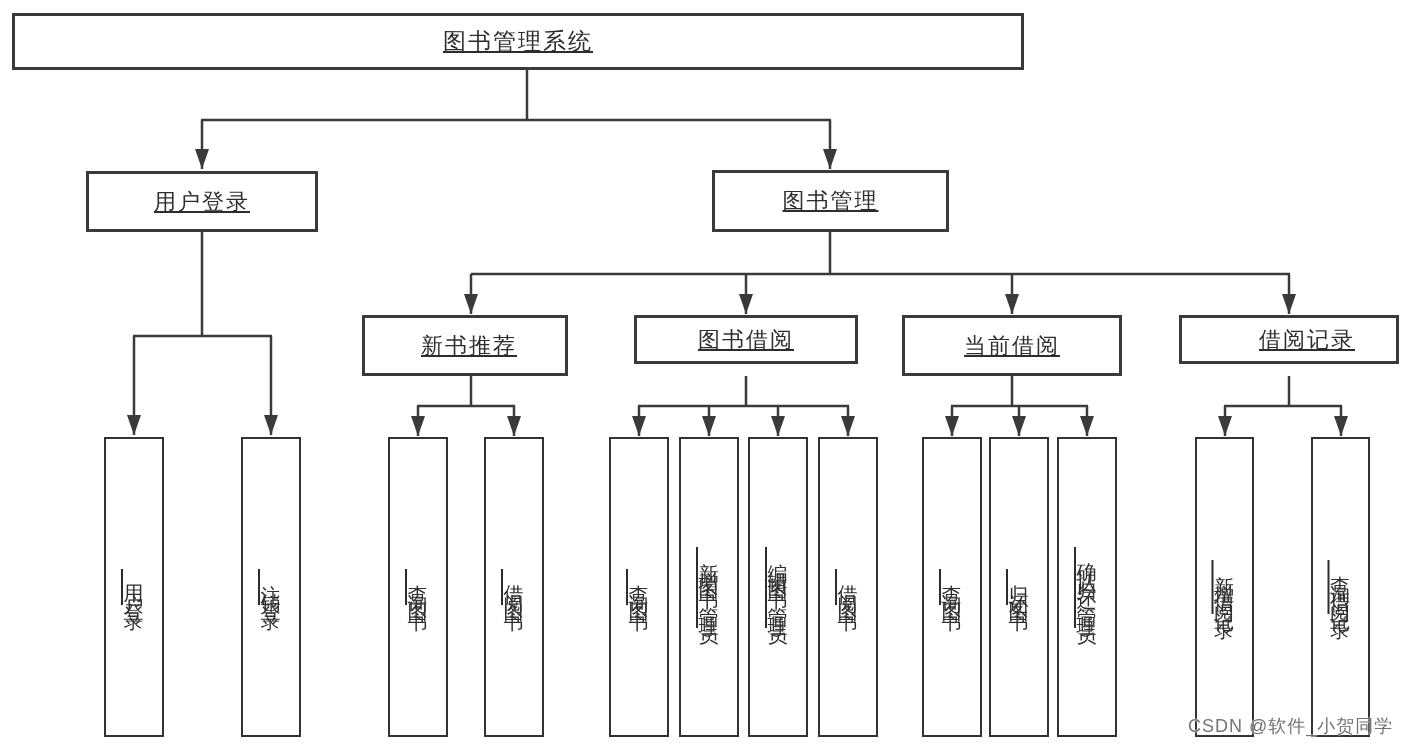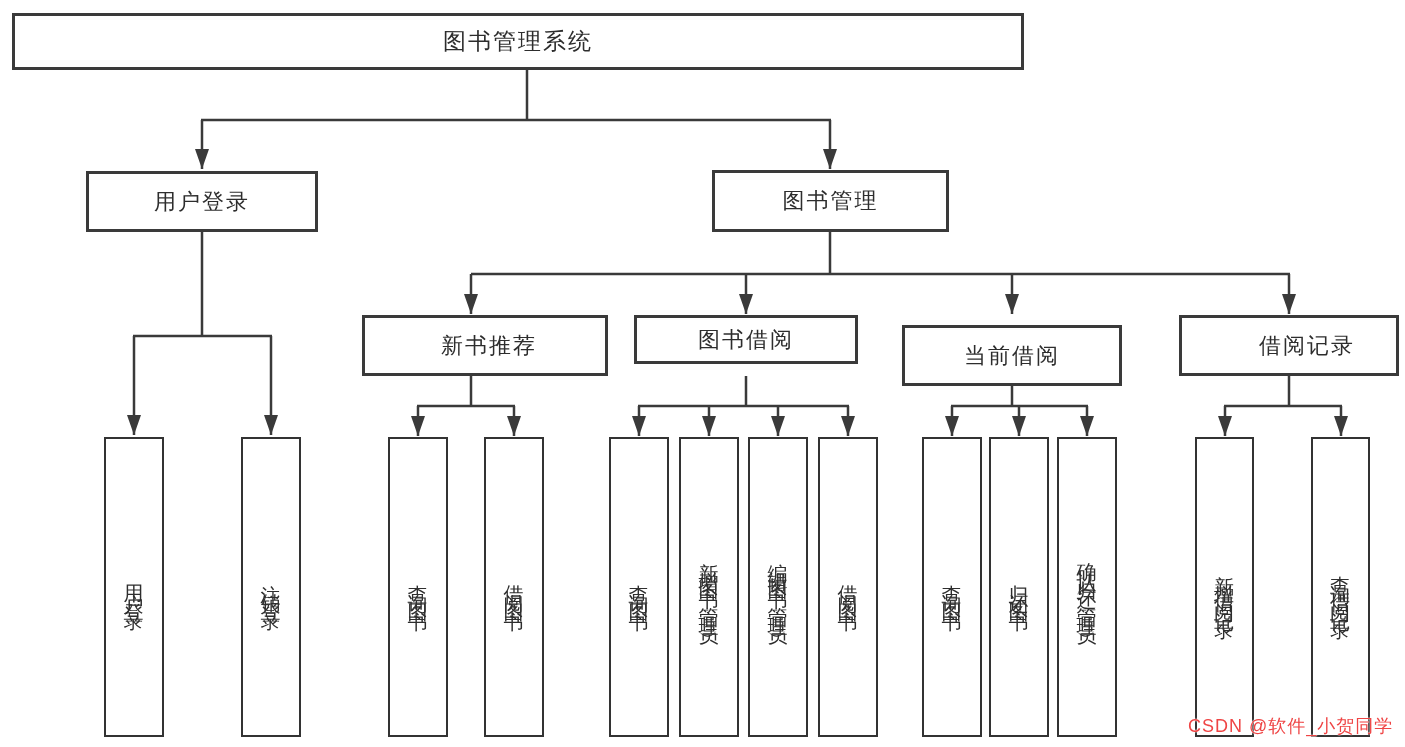--- a/index.html
+++ b/index.html
@@ -3,49 +3,49 @@
 <meta charset="utf-8">
 <style>
   html,body{margin:0;padding:0;background:#fff;}
   #stage{
     position:relative;width:1405px;height:747px;background:#ffffff;overflow:hidden;
     font-family:"Liberation Sans","DejaVu Sans",sans-serif;
   }
   #connectors{position:absolute;left:0;top:0;width:1405px;height:747px;}
   .box{
     position:absolute;background:#ffffff;border:3px solid #3a3a3a;box-sizing:border-box;
-    display:flex;align-items:center;justify-content:center;color:#2d2d2d;
+    display:flex;align-items:center;justify-content:center;color:#2d2d2d;text-decoration:underline;
   }
   .h-label{font-size:22px;letter-spacing:2px;white-space:nowrap;}
   .root-label{font-size:23px;letter-spacing:2px;}
   .leaf{border-width:2px;border-color:#333;}
   .v-label{
     writing-mode:vertical-rl;text-orientation:mixed;
     font-size:20px;line-height:1;letter-spacing:9px;color:#2e2e2e;white-space:nowrap;
   }
   
   .n-root{left:12px;top:13px;width:1012px;height:57px;}
   
   .n-userlogin{left:86px;top:171px;width:232px;height:61px;}
   .n-bookmgmt{left:712px;top:170px;width:237px;height:62px;justify-content:center;}
   
-  .n-newrec{left:362px;top:315px;width:246px;height:61px;padding-left:8px;}
+  .n-newrec{left:362px;top:315px;width:206px;height:61px;padding-left:8px;}
   .n-borrowmod{left:634px;top:315px;width:224px;height:49px;}
-  .n-current{left:902px;top:325px;width:220px;height:61px;}
-  .n-records{left:1179px;top:315px;width:220px;height:61px;padding-left:36px;}
+  .n-current{left:902px;top:315px;width:220px;height:61px;}
+  .n-records{left:1179px;top:315px;width:220px;height:49px;padding-left:36px;}
   
   .leaf{top:437px;width:60px;height:300px;}
   .lf-1{left:104px;} .lf-2{left:241px;}
   .lf-3{left:388px;} .lf-4{left:484px;}
   .lf-5{left:609px;} .lf-6{left:679px;} .lf-7{left:748px;} .lf-8{left:818px;}
   .lf-9{left:922px;} .lf-10{left:989px;} .lf-11{left:1057px;}
   .lf-12{left:1195px;width:59px;} .lf-13{left:1311px;width:59px;}
   #watermark{
     position:absolute;left:1188px;top:714px;z-index:10;
-    font-size:18px;letter-spacing:1px;color:#ef4444;white-space:nowrap;
+    font-size:18px;letter-spacing:1px;color:#737373;white-space:nowrap;
     text-shadow:0 0 2px #ffffff,0 0 1px #ffffff;
   }
 </style>
 </head>
 <body>
 
 <div id="stage">
 
   <svg id="connectors" viewBox="0 0 1405 747" xmlns="http://www.w3.org/2000/svg">
     <defs>

